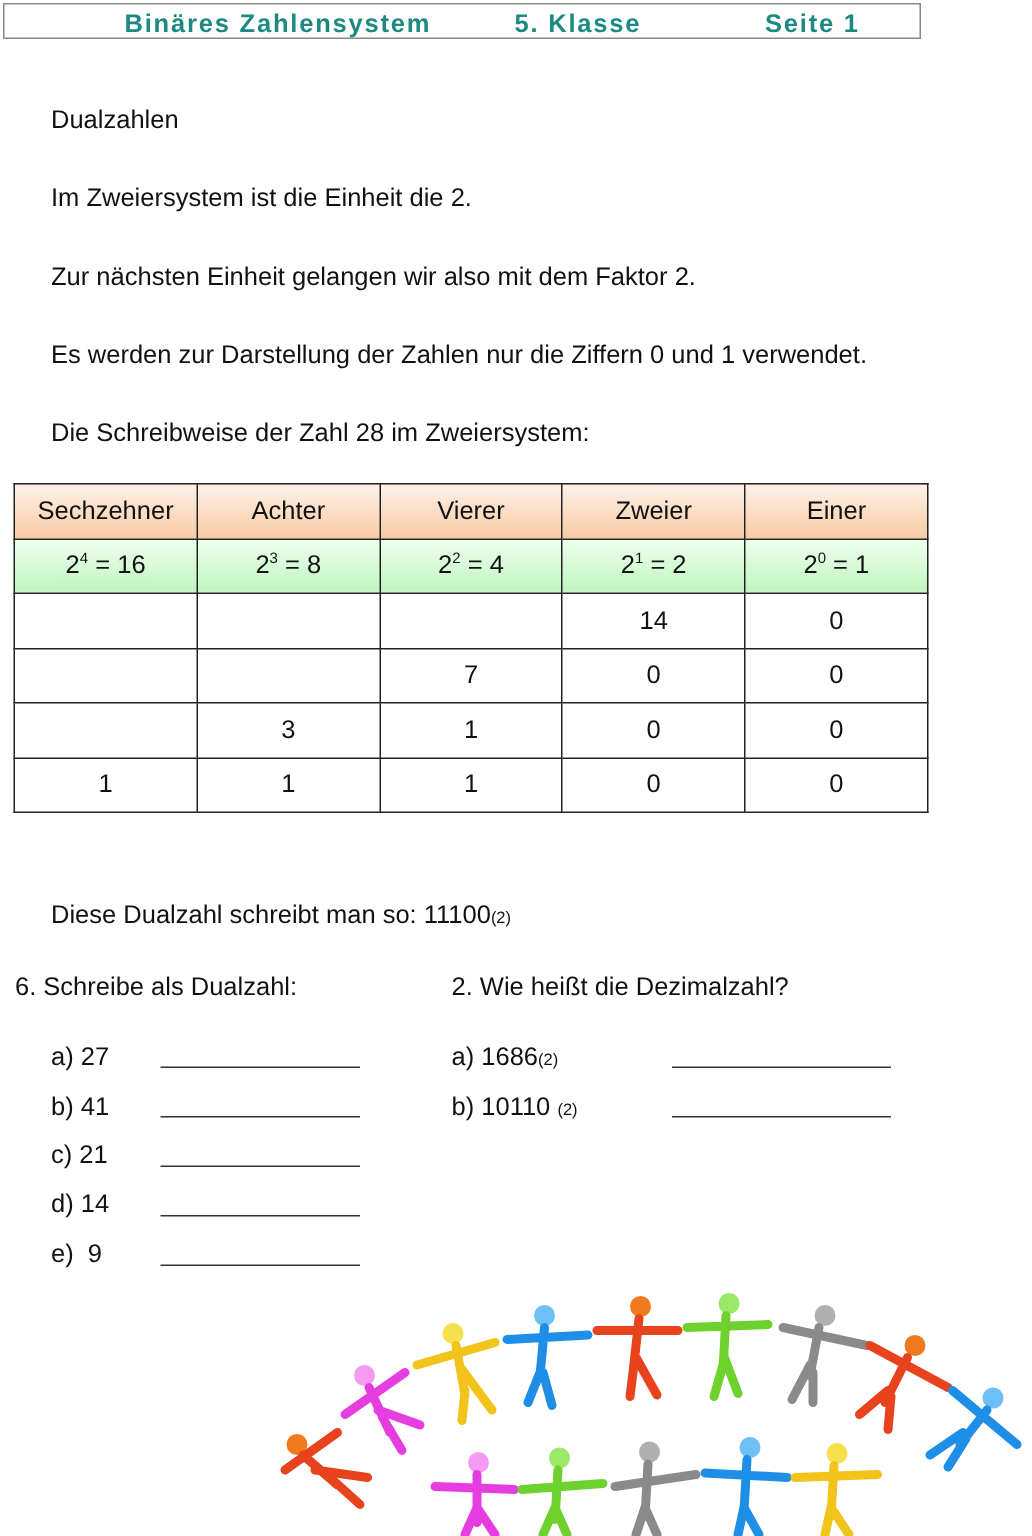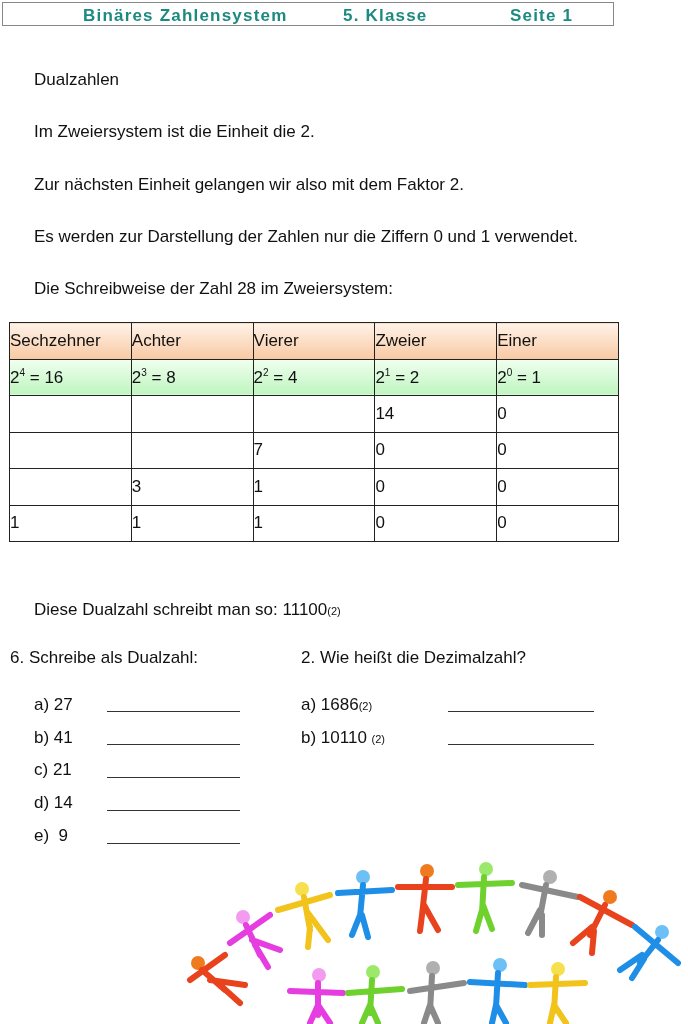--- a/index.html
+++ b/index.html
@@ -5,21 +5,21 @@
   html, body { margin:0; padding:0; background:#fff; }
   body { width:688px; height:1024px; position:relative; overflow:hidden;
          font-family:"Liberation Sans", "DejaVu Sans", sans-serif; color:#111; }
   .header { position:absolute; left:2px; top:2px; width:612px; height:24px;
             border:1px solid #888; box-sizing:border-box; }
   .header span { position:absolute; top:3px; font-weight:bold; font-size:17px;
                  color:#1c8a80; letter-spacing:1.2px; }
   .p { position:absolute; left:10px; font-size:17px; white-space:nowrap;margin-left:24px; }
   table.bin { position:absolute; left:9px; top:322px; border-collapse:collapse;
               width:610px; table-layout:fixed; }
-  table.bin td { border:1px solid #222; height:35.5px; 
+  table.bin td { border:1px solid #222; height:35.5px; text-align:center;
                  font-size:17px; padding:0; }
   tr.hdr td { background:linear-gradient(#fff2e8,#f8c9a2); }
   tr.pow td { background:linear-gradient(#f0fff0,#bff5bf); }
   sup { font-size:10px; vertical-align:7px; }
   .sub { font-size:11px; }
   .ex { position:absolute; font-size:17px; white-space:nowrap; }
   .line { position:absolute; height:0; border-top:1px solid #333; }
   .people { position:absolute; left:180px; top:855px; width:508px; height:169px; }
 </style>
 </head>

